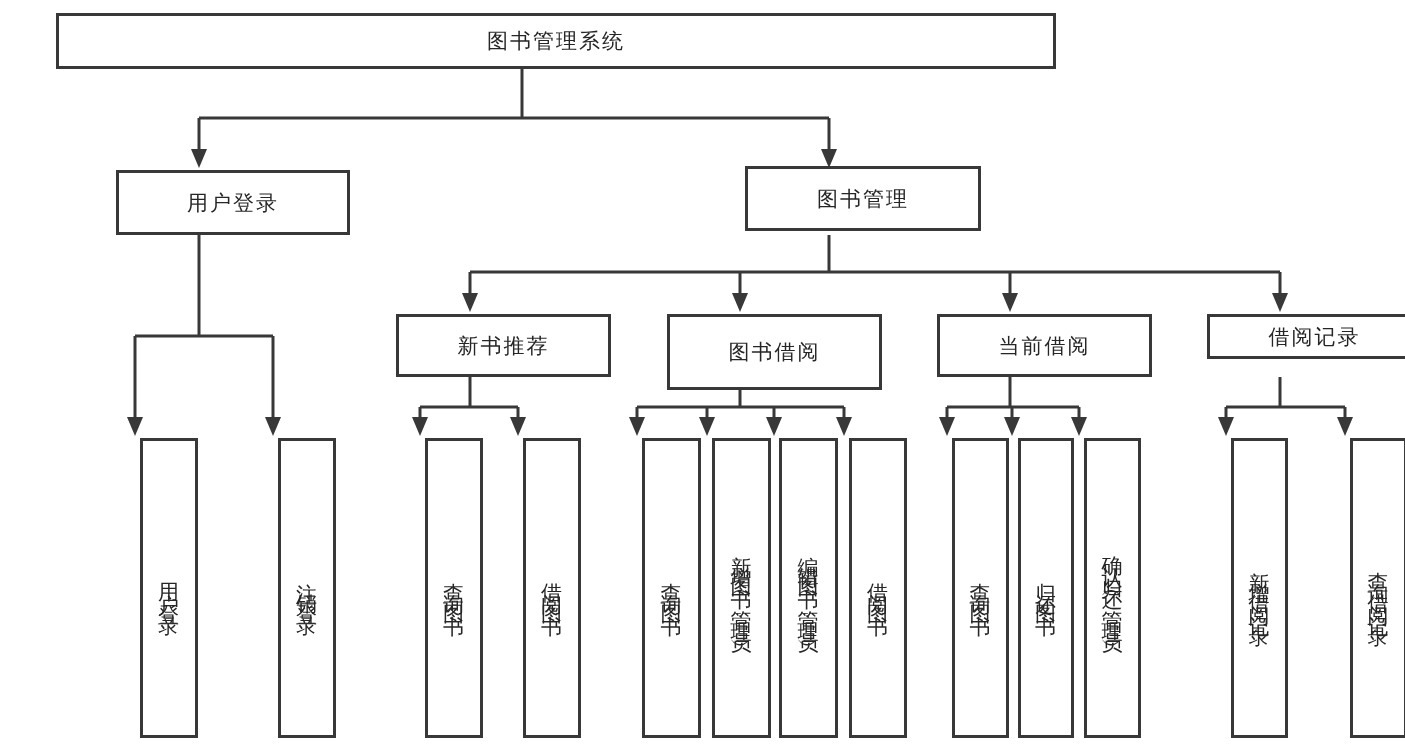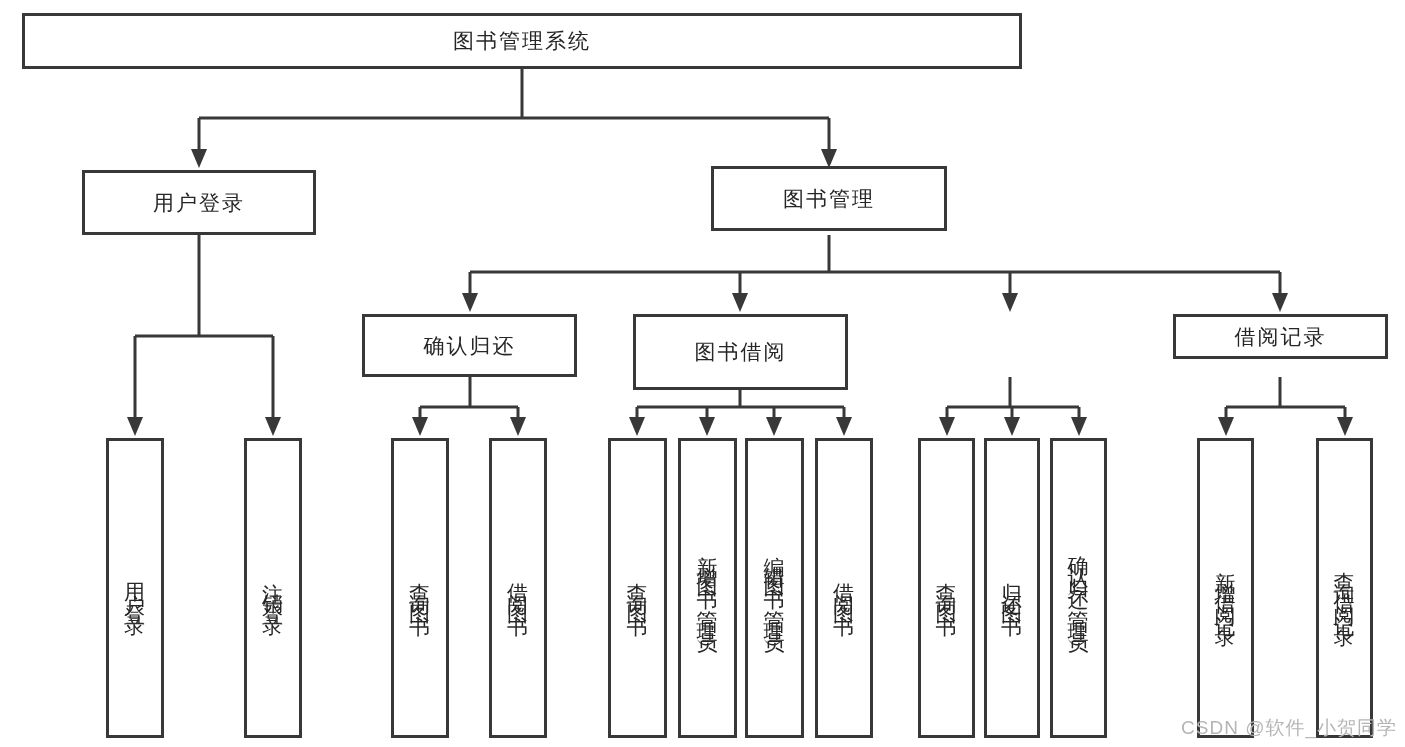--- a/index.html
+++ b/index.html
@@ -7,20 +7,21 @@
     position:relative;width:1405px;height:747px;background:var(--background,#fff);
     font-family:"Liberation Sans","DejaVu Sans",sans-serif;overflow:hidden;
   }
   .wires{position:absolute;left:0;top:0;width:1405px;height:747px;}
   .wire{stroke:var(--line,#383838);stroke-width:3;fill:none;}
   .arrow{fill:var(--line,#383838);stroke:none;}
   .node{
     position:absolute;box-sizing:border-box;border:3px solid var(--line,#383838);
     background:#ffffff;display:flex;align-items:center;justify-content:center;
     color:var(--text,#262626);
+    margin-left:34px;
   }
   .node.h .node-label{font-size:21px;letter-spacing:2px;white-space:nowrap;}
   .node.v .node-label{
     display:block;writing-mode:vertical-rl;text-orientation:mixed;
     font-size:21px;letter-spacing:11px;line-height:1;white-space:nowrap;
   }
   .watermark{
     position:absolute;right:8px;bottom:6px;z-index:5;
     font-size:19px;letter-spacing:1px;color:var(--watermark,#b5b5b5);white-space:nowrap;
   }
@@ -71,24 +72,27 @@
   </div>
 
   <div class="node h" style="left:82px;top:170px;width:234px;height:65px">
     <span class="node-label">用户登录</span>
   </div>
   <div class="node h" style="left:711px;top:166px;width:236px;height:65px">
     <span class="node-label">图书管理</span>
   </div>
 
   <div class="node h" style="left:362px;top:314px;width:215px;height:63px">
-    <span class="node-label">确认归还</span>
+    <span class="node-label">新书推荐</span>
   </div>
   <div class="node h" style="left:633px;top:314px;width:215px;height:76px">
     <span class="node-label">图书借阅</span>
+  </div>
+  <div class="node h" style="left:903px;top:314px;width:215px;height:63px">
+    <span class="node-label">当前借阅</span>
   </div>
   <div class="node h" style="left:1173px;top:314px;width:215px;height:45px">
     <span class="node-label">借阅记录</span>
   </div>
 
   <div class="node v" style="left:106px;top:438px;width:58px;height:300px">
     <span class="node-label">用户登录</span>
   </div>
   <div class="node v" style="left:244px;top:438px;width:58px;height:300px">
     <span class="node-label">注销登录</span>
@@ -124,14 +128,13 @@
     <span class="node-label">确认归还（管理员）</span>
   </div>
 
   <div class="node v" style="left:1197px;top:438px;width:57px;height:300px">
     <span class="node-label">新增借阅记录</span>
   </div>
   <div class="node v" style="left:1316px;top:438px;width:57px;height:300px">
     <span class="node-label">查询借阅记录</span>
   </div>
 
-  <div class="watermark">CSDN @软件_小贺同学</div>
 </div>
 
 </body></html>

